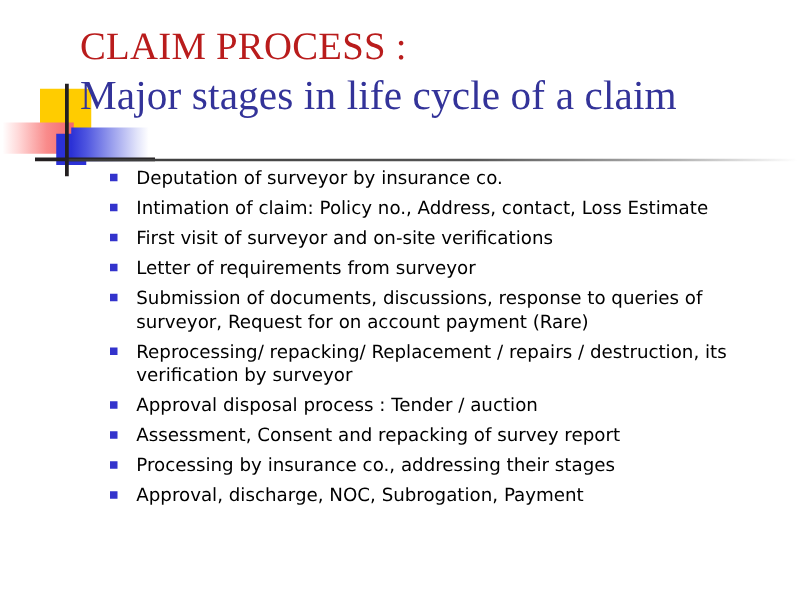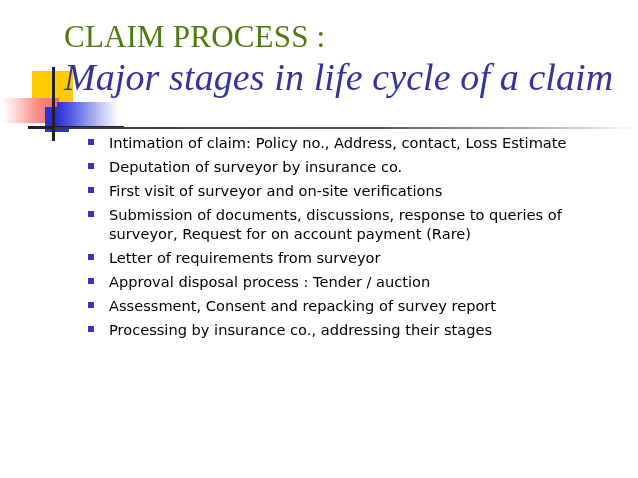--- a/index.html
+++ b/index.html
@@ -73,32 +73,31 @@
   .title-block {
     position: absolute;
     left: 64px;
     top: 18px;
     width: 566px;
   }
   .title-line1 {
     font-family: "Liberation Serif", "DejaVu Serif", serif;
     font-size: 31px;
     line-height: 38px;
-    color: #4d7c0f;
+    color: #b91c1c;
     letter-spacing: 0.2px;
     white-space: nowrap;
   }
   .title-line2 {
     font-family: "Liberation Serif", "DejaVu Serif", serif;
-    font-size: 38px;
+    font-size: 33px;
     line-height: 42px;
     color: #333399;
     letter-spacing: 0.1px;
     white-space: nowrap;
-    font-style: italic;
   }
 
   
   .title-rule {
     position: absolute;
     left: 55px;
     top: 127px;
     width: 583px;
     height: 2px;
     background: linear-gradient(to right, #3a3a3a 0%, #555555 55%, #b5b5b5 84%, #f2f2f2 97%, #ffffff 100%);
@@ -147,45 +146,53 @@
   <div class="title-block">
     <div class="title-line1">CLAIM PROCESS :</div>
     <div class="title-line2">Major stages in life cycle of a claim</div>
   </div>
 
   <div class="title-rule"></div>
 
   <div class="bullet-list">
     <div class="bullet-item">
       <span class="bullet-marker"></span>
-      <span class="bullet-text">Intimation of claim: Policy no., Address, contact, Loss Estimate</span>
+      <span class="bullet-text">Deputation of surveyor by insurance co.</span>
     </div>
     <div class="bullet-item">
       <span class="bullet-marker"></span>
-      <span class="bullet-text">Deputation of surveyor by insurance co.</span>
+      <span class="bullet-text">Intimation of claim: Policy no., Address, contact, Loss Estimate</span>
     </div>
     <div class="bullet-item">
       <span class="bullet-marker"></span>
       <span class="bullet-text">First visit of surveyor and on-site verifications</span>
     </div>
     <div class="bullet-item">
       <span class="bullet-marker"></span>
+      <span class="bullet-text">Letter of requirements from surveyor</span>
+    </div>
+    <div class="bullet-item">
+      <span class="bullet-marker"></span>
       <span class="bullet-text">Submission of documents, discussions, response to queries of surveyor, Request for on account payment (Rare)</span>
     </div>
     <div class="bullet-item">
       <span class="bullet-marker"></span>
-      <span class="bullet-text">Letter of requirements from surveyor</span>
+      <span class="bullet-text">Reprocessing/ repacking/ Replacement / repairs / destruction, its verification by surveyor</span>
     </div>
     <div class="bullet-item">
       <span class="bullet-marker"></span>
       <span class="bullet-text">Approval disposal process : Tender / auction</span>
     </div>
     <div class="bullet-item">
       <span class="bullet-marker"></span>
       <span class="bullet-text">Assessment, Consent and repacking of survey report</span>
     </div>
     <div class="bullet-item">
       <span class="bullet-marker"></span>
       <span class="bullet-text">Processing by insurance co., addressing their stages</span>
     </div>
+    <div class="bullet-item">
+      <span class="bullet-marker"></span>
+      <span class="bullet-text">Approval, discharge, NOC, Subrogation, Payment</span>
+    </div>
   </div>
 
 </div>
 
 </body></html>

